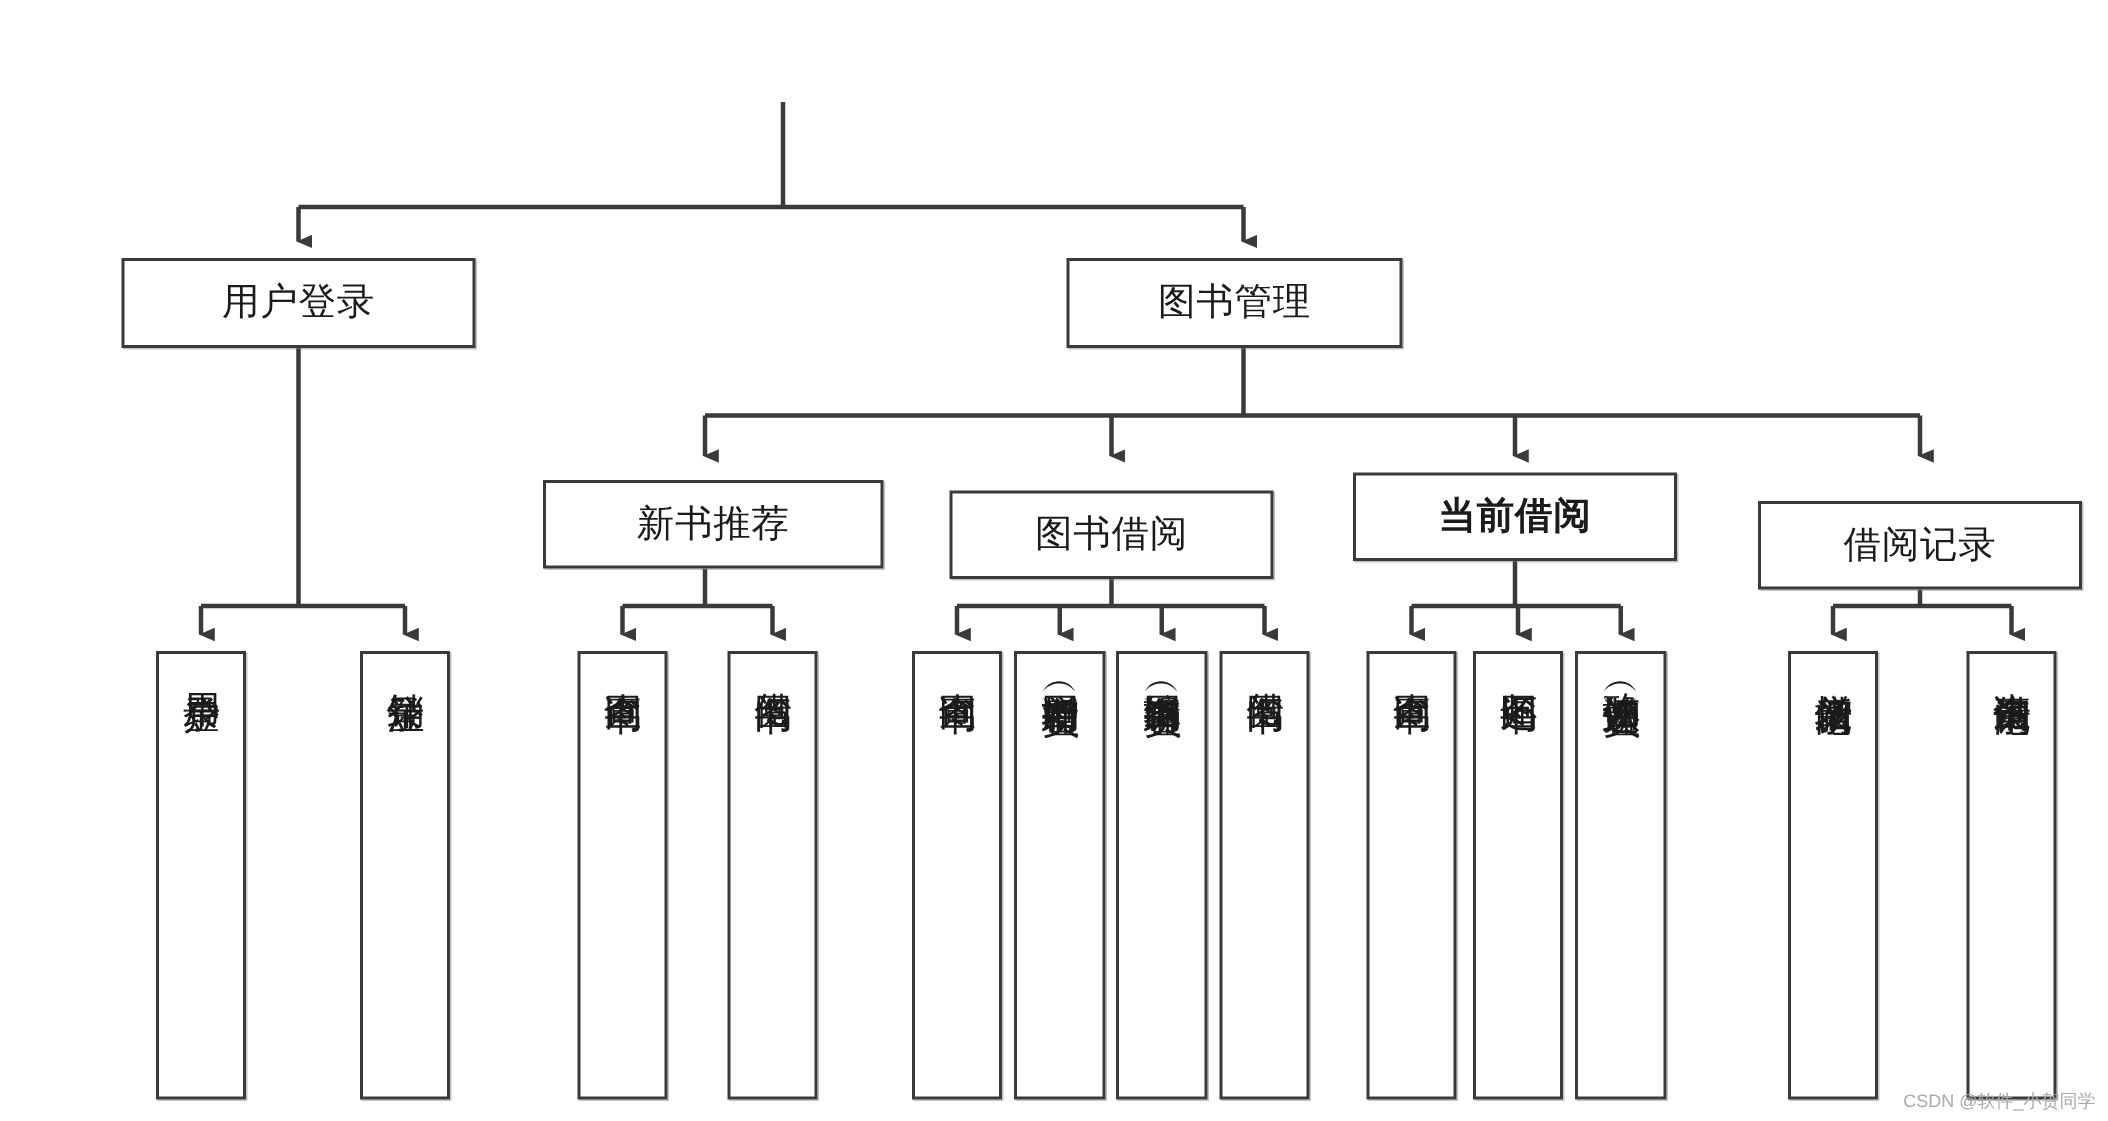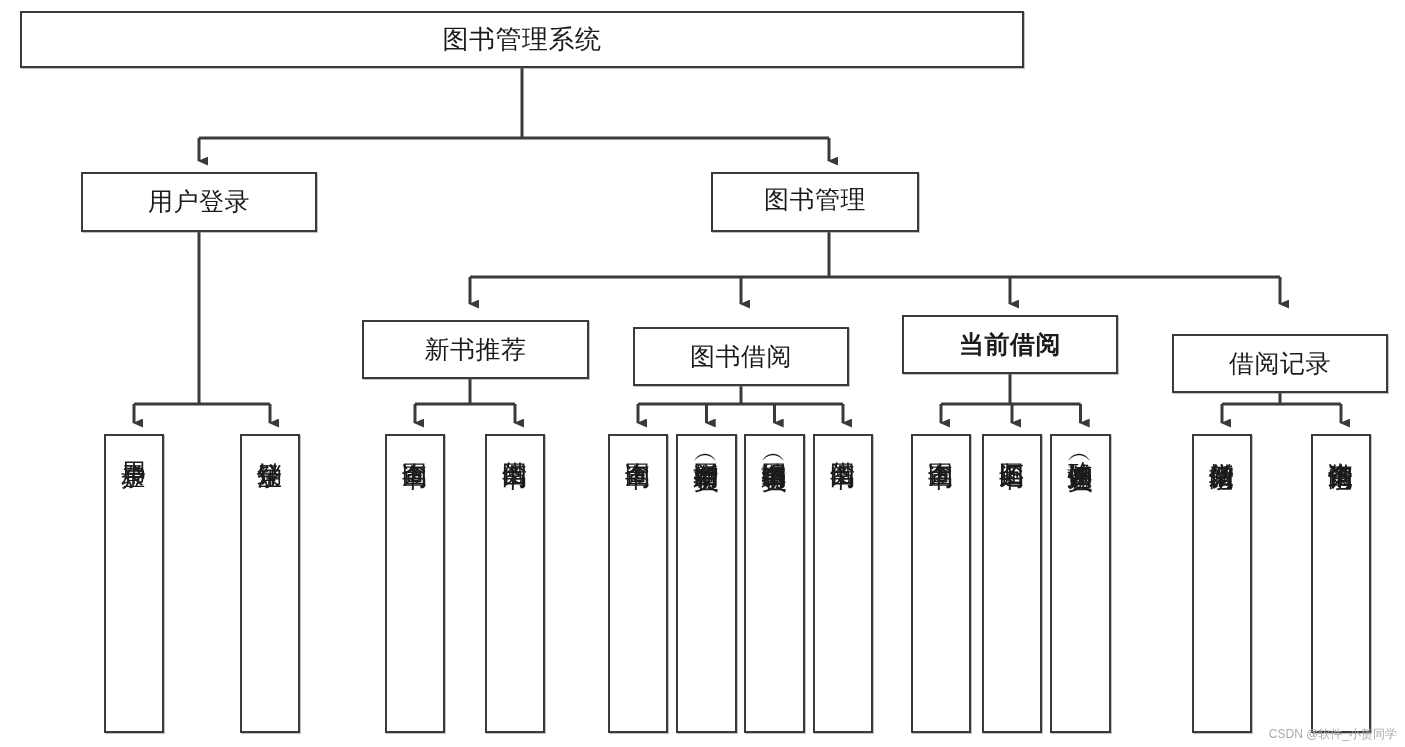--- a/index.html
+++ b/index.html
@@ -112,29 +112,26 @@
         <line x1="941" y1="404" x2="941" y2="423" marker-end="url(#arrowhead)"></line>
         <line x1="1012" y1="404" x2="1012" y2="423" marker-end="url(#arrowhead)"></line>
         <line x1="1080.5" y1="404" x2="1080.5" y2="423" marker-end="url(#arrowhead)"></line>
         <line x1="1280" y1="374" x2="1280" y2="404"></line>
         <line x1="1222" y1="404" x2="1341" y2="404"></line>
         <line x1="1222" y1="404" x2="1222" y2="423" marker-end="url(#arrowhead)"></line>
         <line x1="1341" y1="404" x2="1341" y2="423" marker-end="url(#arrowhead)"></line>
       </g>
   </svg>
 
-  <div class="node horizontal" id="root-node" style="left: 20px; top: 11px; width: 1004px; height: 57px;">
-    <span class="label">图书管理系统</span>
-  </div>
 
   <div id="level2-layer">
       <div class="node horizontal" style="left: 81px; top: 172px; width: 236px; height: 60px;">
         <span class="label">用户登录</span>
       </div>
-      <div class="node horizontal" style="left: 711px; top: 172px; width: 208px; height: 60px; font-family: Liberation Mono, monospace;">
+      <div class="node horizontal" style="left: 711px; top: 172px; width: 224px; height: 60px;">
         <span class="label">图书管理</span>
       </div>
     </div>
   <div id="level3-layer">
       <div class="node horizontal" style="left: 362px; top: 320px; width: 227px; height: 59px;">
         <span class="label">新书推荐</span>
       </div>
       <div class="node horizontal" style="left: 633px; top: 301px; width: 216px; height: 59px; margin-top: 26px;">
         <span class="label">图书借阅</span>
       </div>

